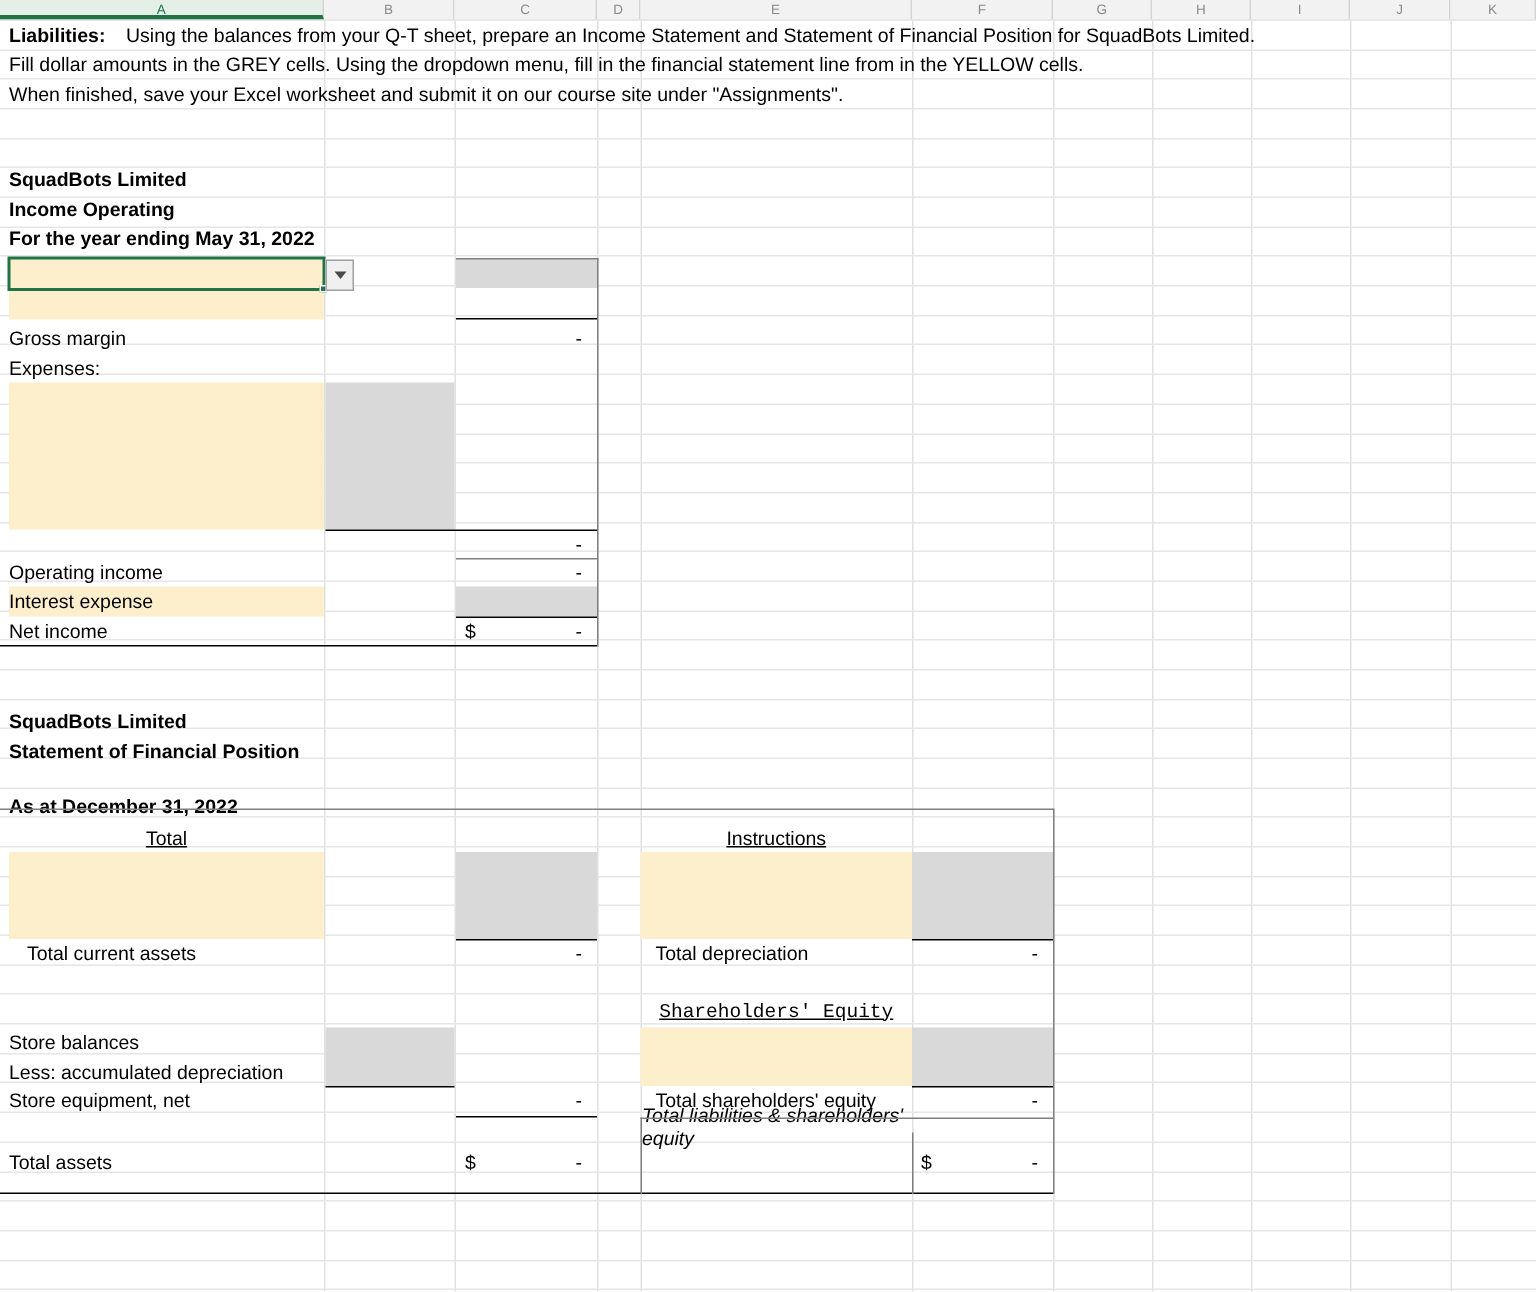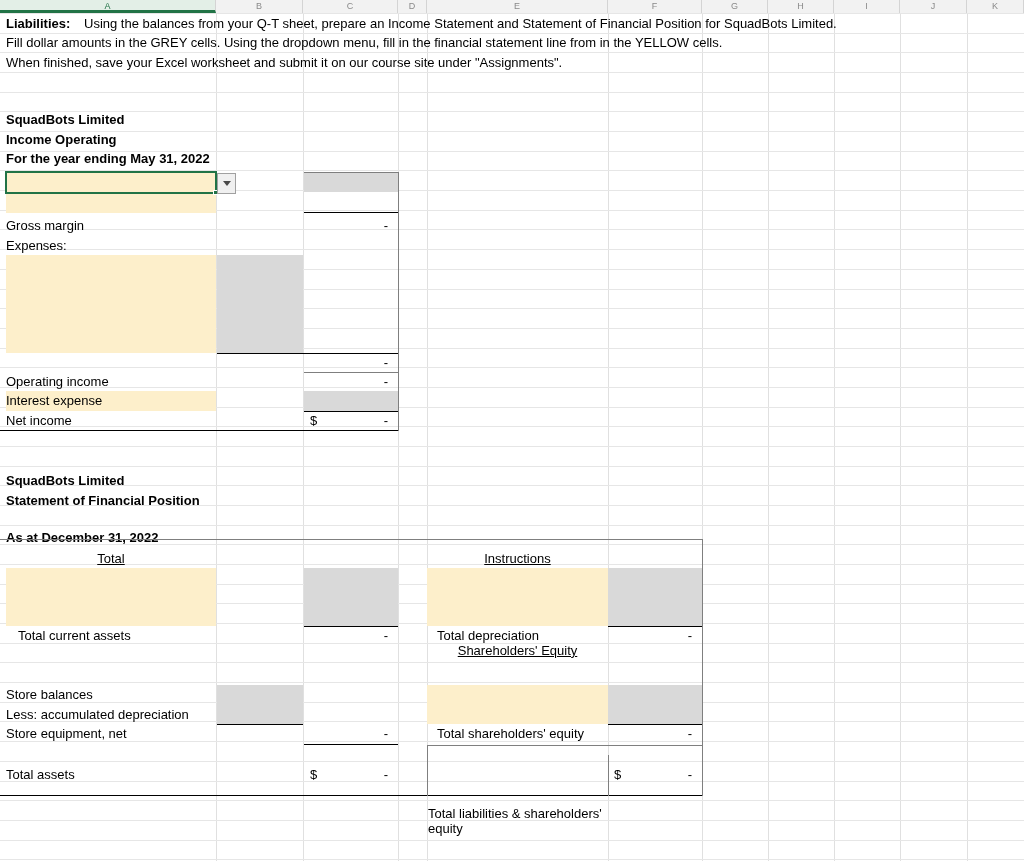--- a/index.html
+++ b/index.html
@@ -245,40 +245,40 @@
 <div class="fill-grey" style="position:absolute; left:304px; top:568px; width:94px; height:58px;"></div>
 
 <div class="fill-yellow" style="position:absolute; left:427px; top:568px; width:181px; height:58px;"></div>
 <div class="fill-grey" style="position:absolute; left:608px; top:568px; width:94px; height:58px;"></div>
 
 <div class="cell" style="left:18px; top:626px; width:200px; height:20px;">Total current assets</div>
 <div class="cell rgt" style="left:304px; top:626px; width:84px; height:20px;">-</div>
 <div class="cell" style="left:437px; top:626px; width:170px; height:20px;">Total depreciation</div>
 <div class="cell rgt" style="left:608px; top:626px; width:84px; height:20px;">-</div>
 
-<div class="cell ctr und" style="left:427px; top:641px; width:181px; height:20px;">Shareholders' Equity</div>
+<div class="cell ctr und" style="left:427px; top:665px; width:181px; height:20px;font-family:Liberation Mono, monospace;">Shareholders' Equity</div>
 
 <div class="cell" style="left:6px; top:685px; width:210px; height:20px;">Store balances</div>
 <div class="cell" style="left:6px; top:705px; width:215px; height:20px;">Less: accumulated depreciation</div>
 <div class="fill-grey" style="position:absolute; left:217px; top:685px; width:86px; height:39px;"></div>
 
 <div class="cell" style="left:6px; top:724px; width:210px; height:20px;">Store equipment, net</div>
 <div class="cell rgt" style="left:304px; top:724px; width:84px; height:20px;">-</div>
 
 <div class="fill-yellow" style="position:absolute; left:427px; top:685px; width:181px; height:39px;"></div>
 <div class="fill-grey" style="position:absolute; left:608px; top:685px; width:94px; height:39px;"></div>
 
 <div class="cell" style="left:437px; top:724px; width:175px; height:20px;">Total shareholders' equity</div>
 <div class="cell rgt" style="left:608px; top:724px; width:84px; height:20px;">-</div>
 
 <div class="cell" style="left:6px; top:764px; width:210px; height:23px;">Total assets</div>
 <div class="cell" style="left:310px; top:764px; width:20px; height:23px;">$</div>
 <div class="cell rgt" style="left:304px; top:764px; width:84px; height:23px;">-</div>
 
-<div class="cell wrap" style="left:428px; top:800px; width:175px; height:42px;">Total liabilities &amp; shareholders' equity</div>
+<div class="cell wrap" style="left:428px; top:730px; width:175px; height:42px;font-style:italic;">Total liabilities &amp; shareholders' equity</div>
 <div class="cell" style="left:614px; top:764px; width:20px; height:23px;">$</div>
 <div class="cell rgt" style="left:608px; top:764px; width:84px; height:23px;">-</div>
 
 <div class="bx b-top" style="left:0px;   top:539px; width:702px;"></div>
 <div class="bx b-left" style="left:702px; top:539px; height:257px;"></div>
 <div class="bx b-bot" style="left:0px;   top:795px; width:702px;"></div>
 <div class="bx b-bot" style="left:304px; top:626px; width:94px;"></div>
 <div class="bx b-bot" style="left:608px; top:626px; width:94px;"></div>
 <div class="bx b-bot" style="left:217px; top:724px; width:86px;"></div>
 <div class="bx b-bot" style="left:304px; top:744px; width:94px;"></div>

